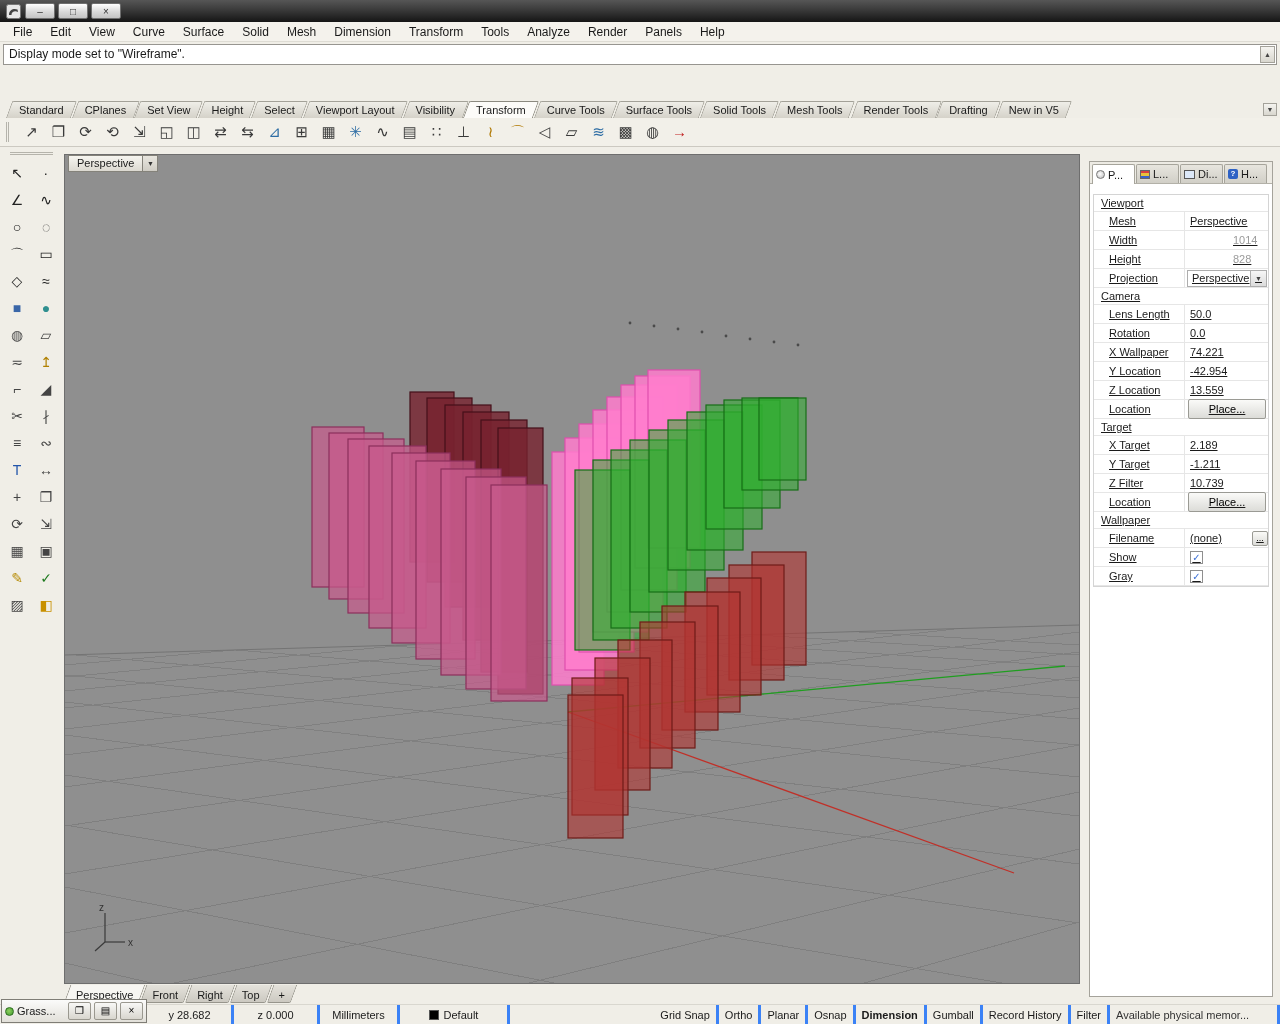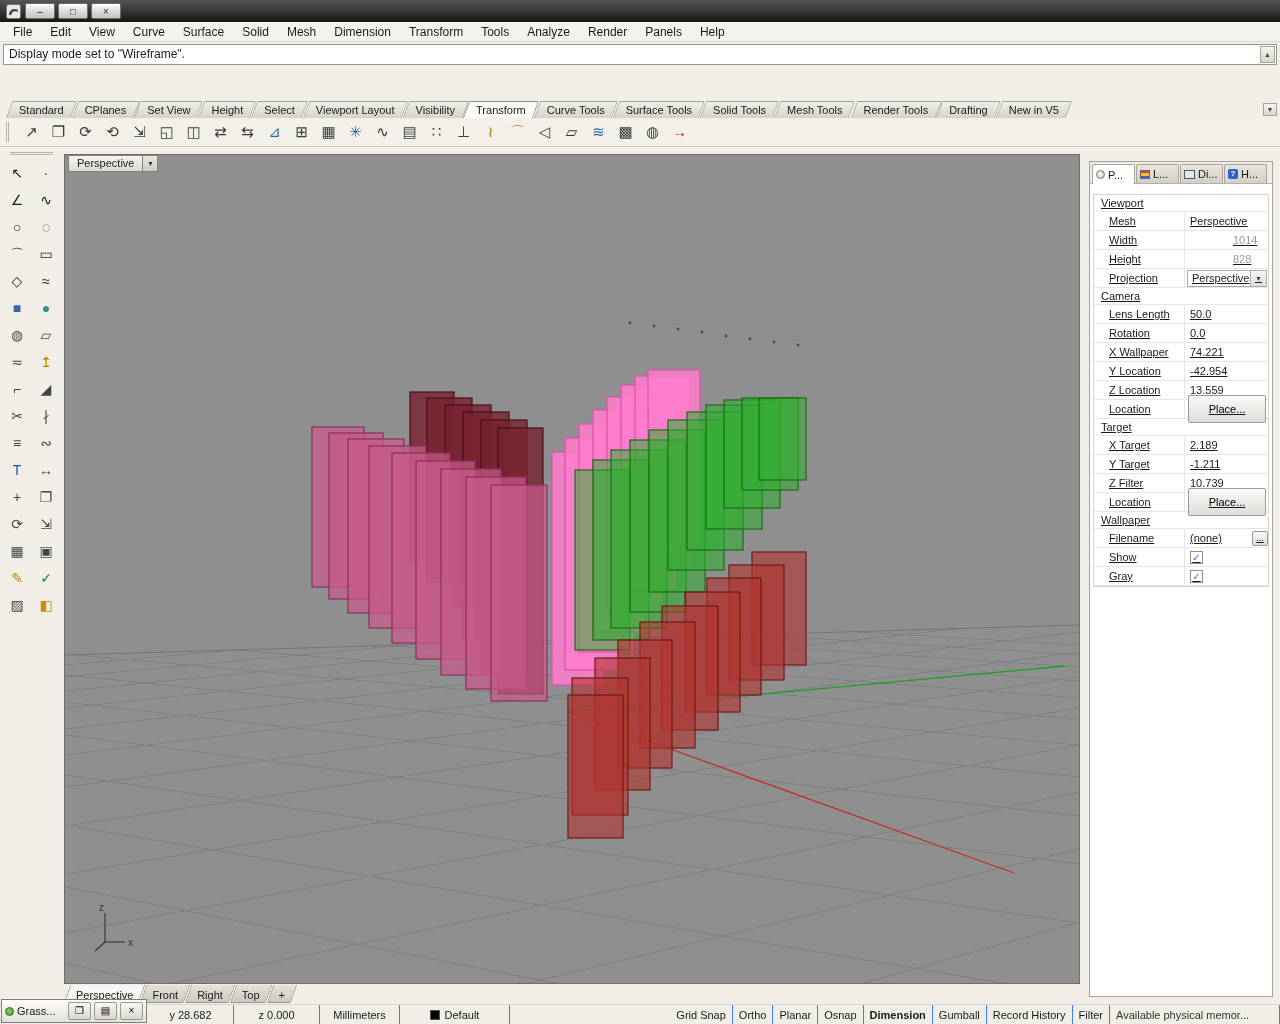--- a/index.html
+++ b/index.html
@@ -95,42 +95,42 @@
   .plbl { flex:none; width:90px; padding-left:15px; }
   .pval { flex:1; align-self:stretch; display:flex; align-items:center; padding-left:5px;
     border-left:1px solid #e6e6e6; }
   .pval.gray { color:#9b9b9b;padding-left:48px; }
   .pval.nopad { padding:0 1px 0 2px; }
   .pselect { flex:1; display:flex; align-items:center; height:17px; border:1px solid #adadad; background:#fff; }
   .pselect .txt { flex:1; padding-left:4px; }
   .pselect .arw { width:16px; align-self:stretch; border-left:1px solid #adadad;
     background:linear-gradient(#f6f6f6,#dcdcdc); font-size:7px; color:#444;
     display:flex; align-items:center; justify-content:center; }
-  .pbtn { flex:1; height:28px; margin:0 1px; border:1px solid #9a9a94; border-radius:2px;
+  .pbtn { flex:1; height:20px; margin:0 1px; border:1px solid #9a9a94; border-radius:2px;
     background:linear-gradient(#fafaf8,#dcdcd8); font-size:11px; line-height:13px; }
   .pchk { width:13px; height:13px; border:1px solid #8f8f8f; background:#fff; margin-left:3px;
     font-size:10px; line-height:11px; text-align:center; color:#3b6fd4; }
   .pdots { margin-left:auto; width:16px; height:15px; border:1px solid #9a9a94; border-radius:2px;
     background:linear-gradient(#fafaf8,#dcdcd8); font-size:9px; line-height:9px; }
 
   
   .vp-tabs { position:absolute; left:64px; top:985px; height:18px; display:flex; }
   .vtab { position:relative; height:18px; line-height:17px; padding:0 12px; margin-right:-5px; }
   .vtab::before { content:""; position:absolute; top:0; bottom:0; left:3px; right:3px;
     background:linear-gradient(#e4e2db,#ccc9c1); border:1px solid #97958c; border-top:none;
     transform:skewX(-20deg); border-radius:0 0 2px 2px; }
   .vtab.active::before { background:#f7f6f2; }
   .vtab.active { z-index:2; }
   .vtab .vlbl { position:relative; z-index:3; font-size:11px; }
 
   
   .statusbar { position:absolute; top:1004px; left:0; right:0; height:20px; background:#f0eee7;
     border-top:1px solid #d9d7cf; display:flex; align-items:stretch; font-size:11px; }
   .sb-cell { display:flex; align-items:center; justify-content:center; padding:0 6px;
-    border-right:1px solid #3b82f6; white-space:nowrap; overflow:hidden; }
+    border-right:3px solid #3b82f6; white-space:nowrap; overflow:hidden; }
   .sb-spacer { width:148px; border-right:none; }
   .w86 { width:86px; } .w80 { width:80px; } .w110 { width:110px; }
   .sb-flex { flex:1; }
   .sb-pane.bold { font-weight:bold; }
   .sb-mem { width:170px; justify-content:flex-start; color:#333; }
   .swatch { width:10px; height:10px; background:#000; border:1px solid #555; margin-right:5px; flex:none; }
 
   
   .grass-window { position:absolute; left:1px; top:999px; width:146px; height:24px; z-index:10;
     background:linear-gradient(#fbfbfa,#e2e0d9); border:1px solid #7f7d76; display:flex;

